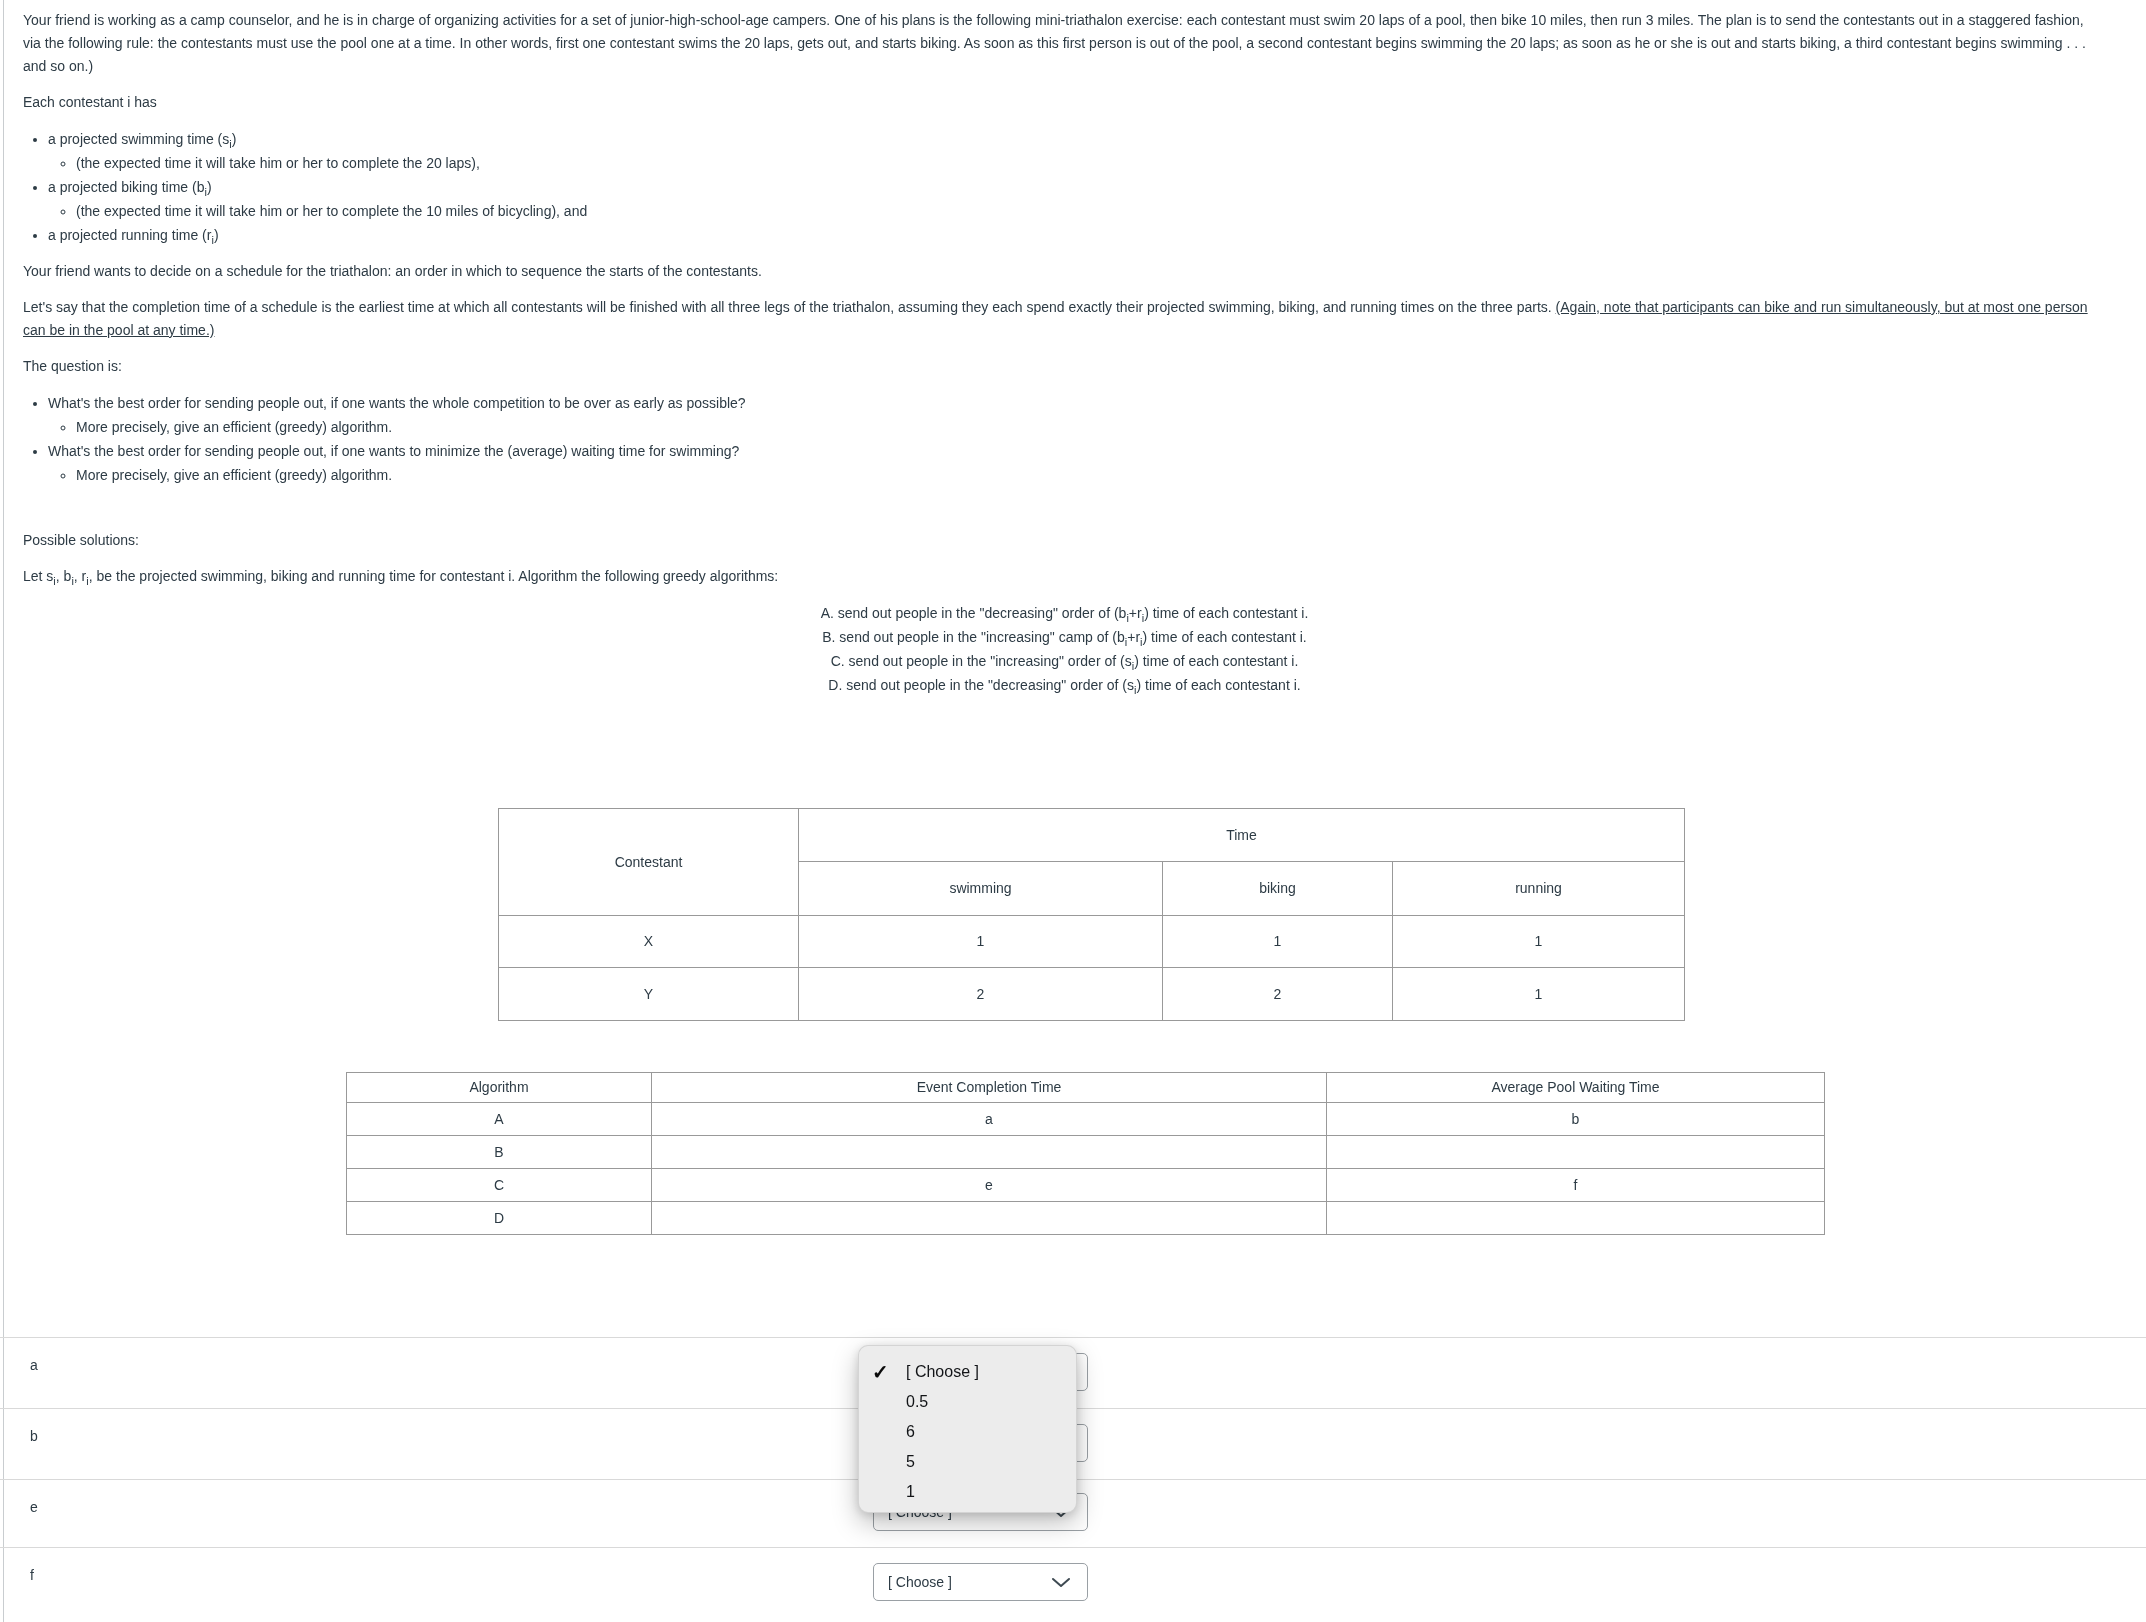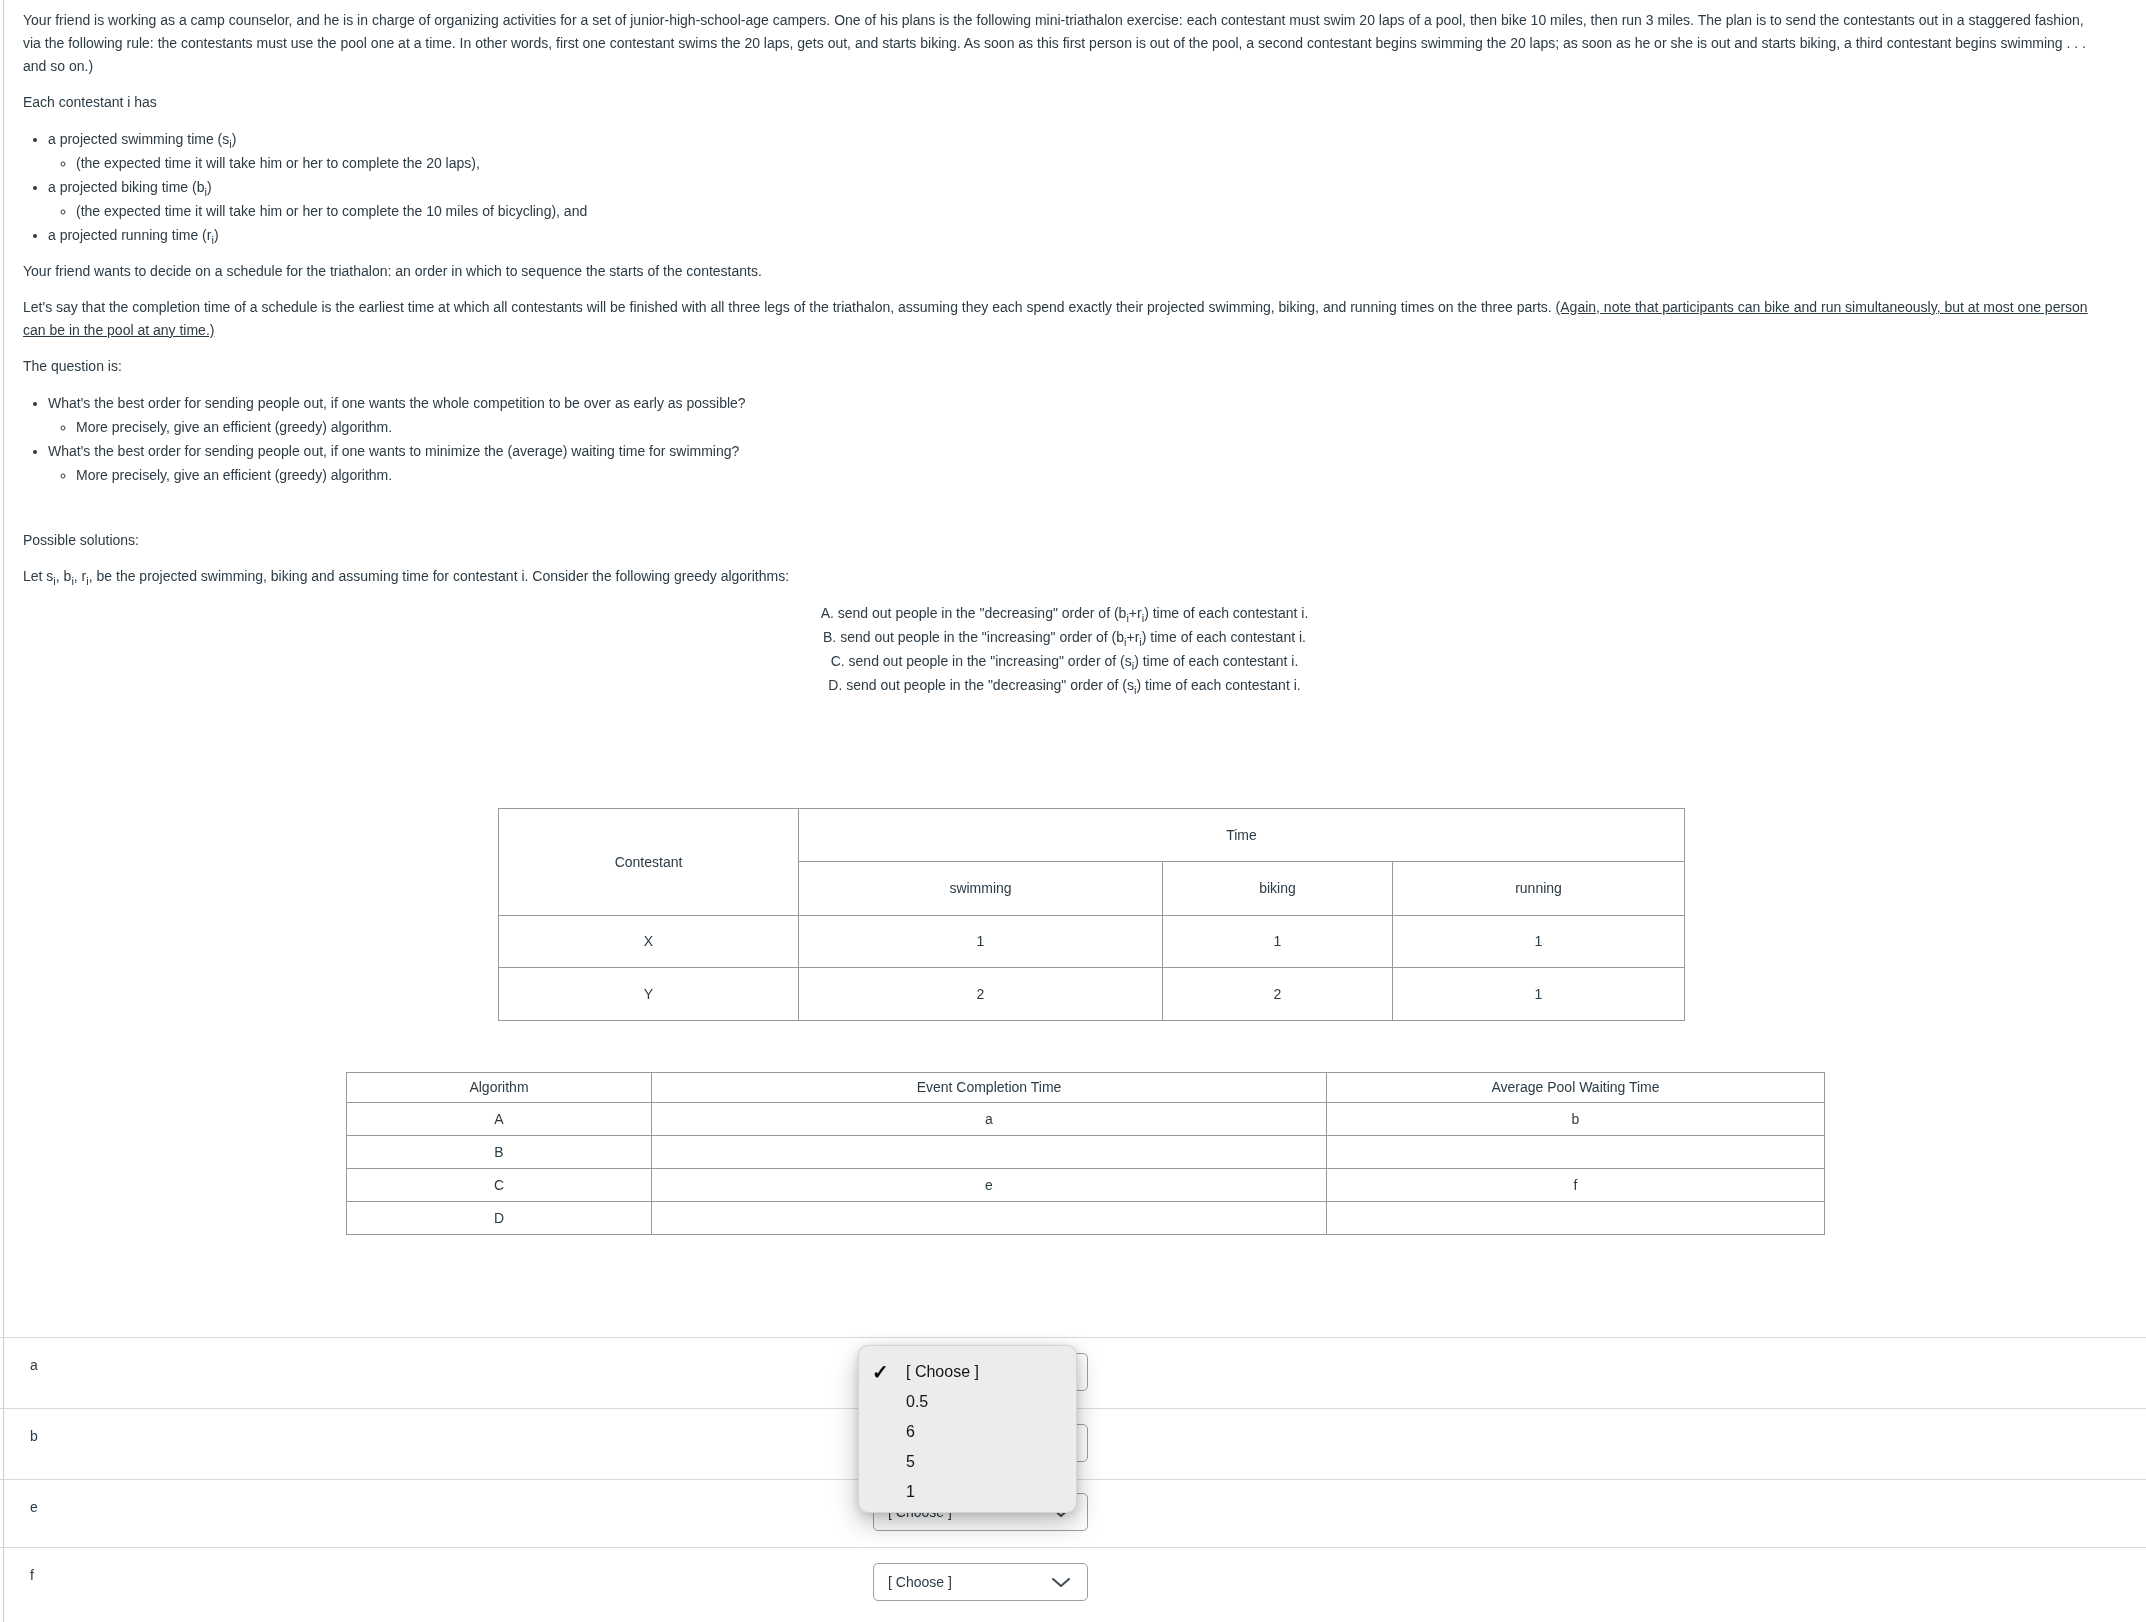--- a/index.html
+++ b/index.html
@@ -108,29 +108,29 @@
       <span>What's the best order for sending people out, if one wants  to minimize the (average) waiting time for swimming?</span>
       <ul class="l2">
           <li>More precisely, give an efficient (greedy) algorithm.</li>
         </ul>
     </li>
   </ul>
 
   <p class="big-gap">Possible solutions:</p>
 
   <p>
-    <span>Let s</span><sub>i</sub><span>, b</span><sub>i</sub><span>, r</span><sub>i</sub><span>, be the projected swimming, biking and assuming time for contestant i. Consider the following greedy algorithms:</span>
+    <span>Let s</span><sub>i</sub><span>, b</span><sub>i</sub><span>, r</span><sub>i</sub><span>, be the projected swimming, biking and running time for contestant i. Algorithm the following greedy algorithms:</span>
   </p>
 
   <div class="algo-list">
     <div class="algo-line">
       <span>A. send out people in the "decreasing" order of  (b</span><sub>i</sub><span>+r</span><sub>i</sub><span>) time of each contestant i.</span>
     </div>
     <div class="algo-line">
-      <span>B. send out people in the "increasing" order of  (b</span><sub>i</sub><span>+r</span><sub>i</sub><span>) time of each contestant i.</span>
+      <span>B. send out people in the "increasing" camp of  (b</span><sub>i</sub><span>+r</span><sub>i</sub><span>) time of each contestant i.</span>
     </div>
     <div class="algo-line">
       <span>C. send out people in the "increasing" order of  (s</span><sub>i</sub><span></span><sub></sub><span>) time of each contestant i.</span>
     </div>
     <div class="algo-line">
       <span>D. send out people in the "decreasing" order of  (s</span><sub>i</sub><span></span><sub></sub><span>) time of each contestant i.</span>
     </div>
   </div>
 
 </div>

